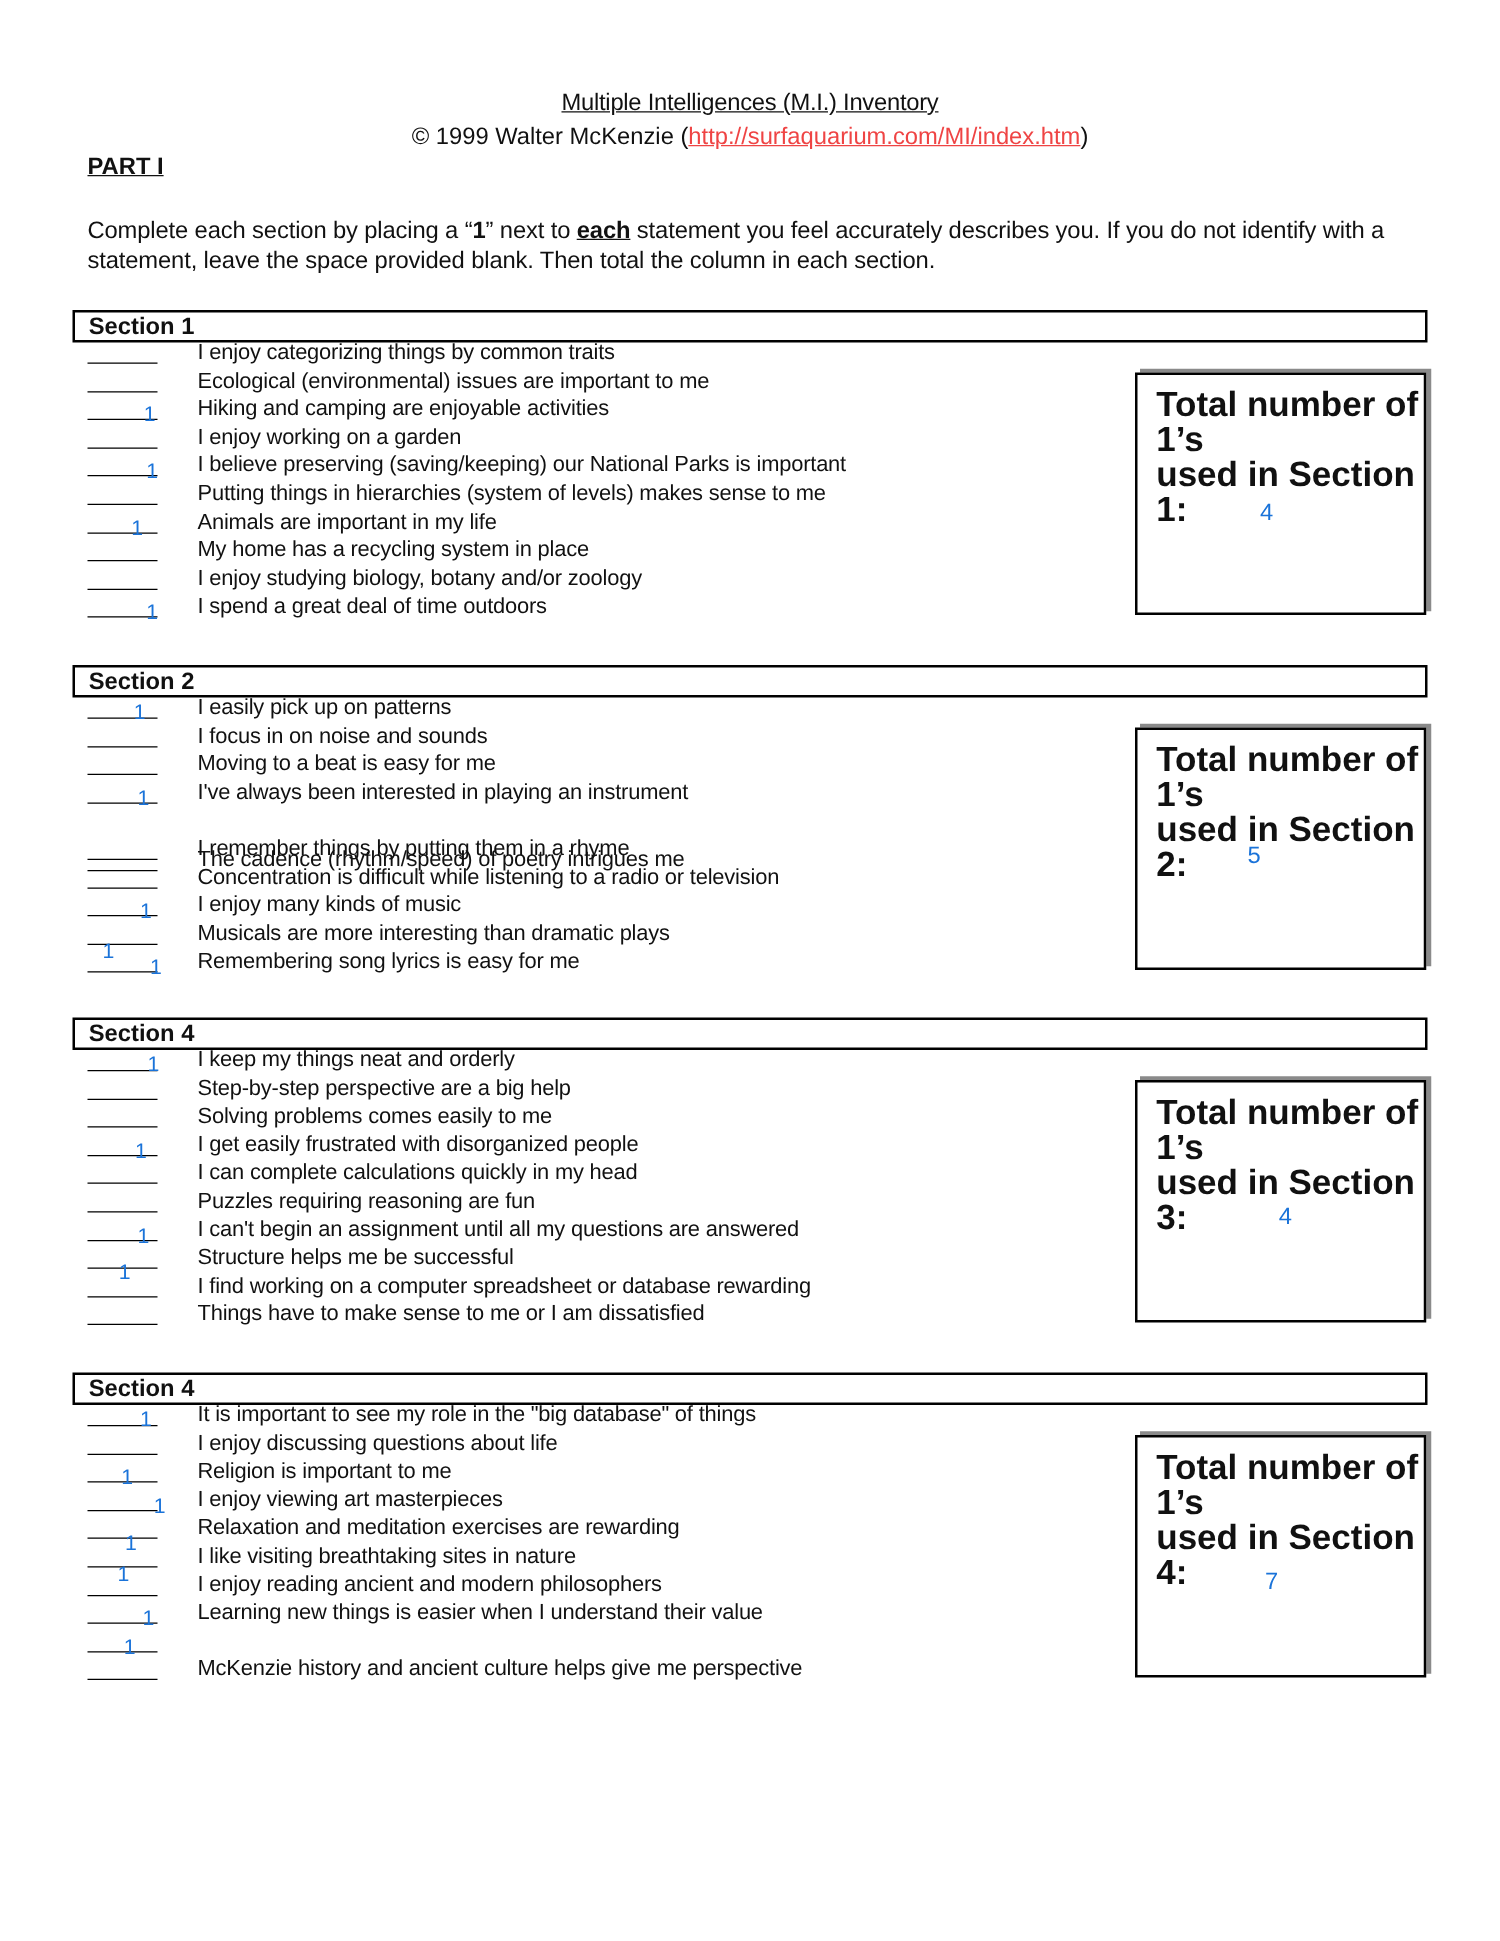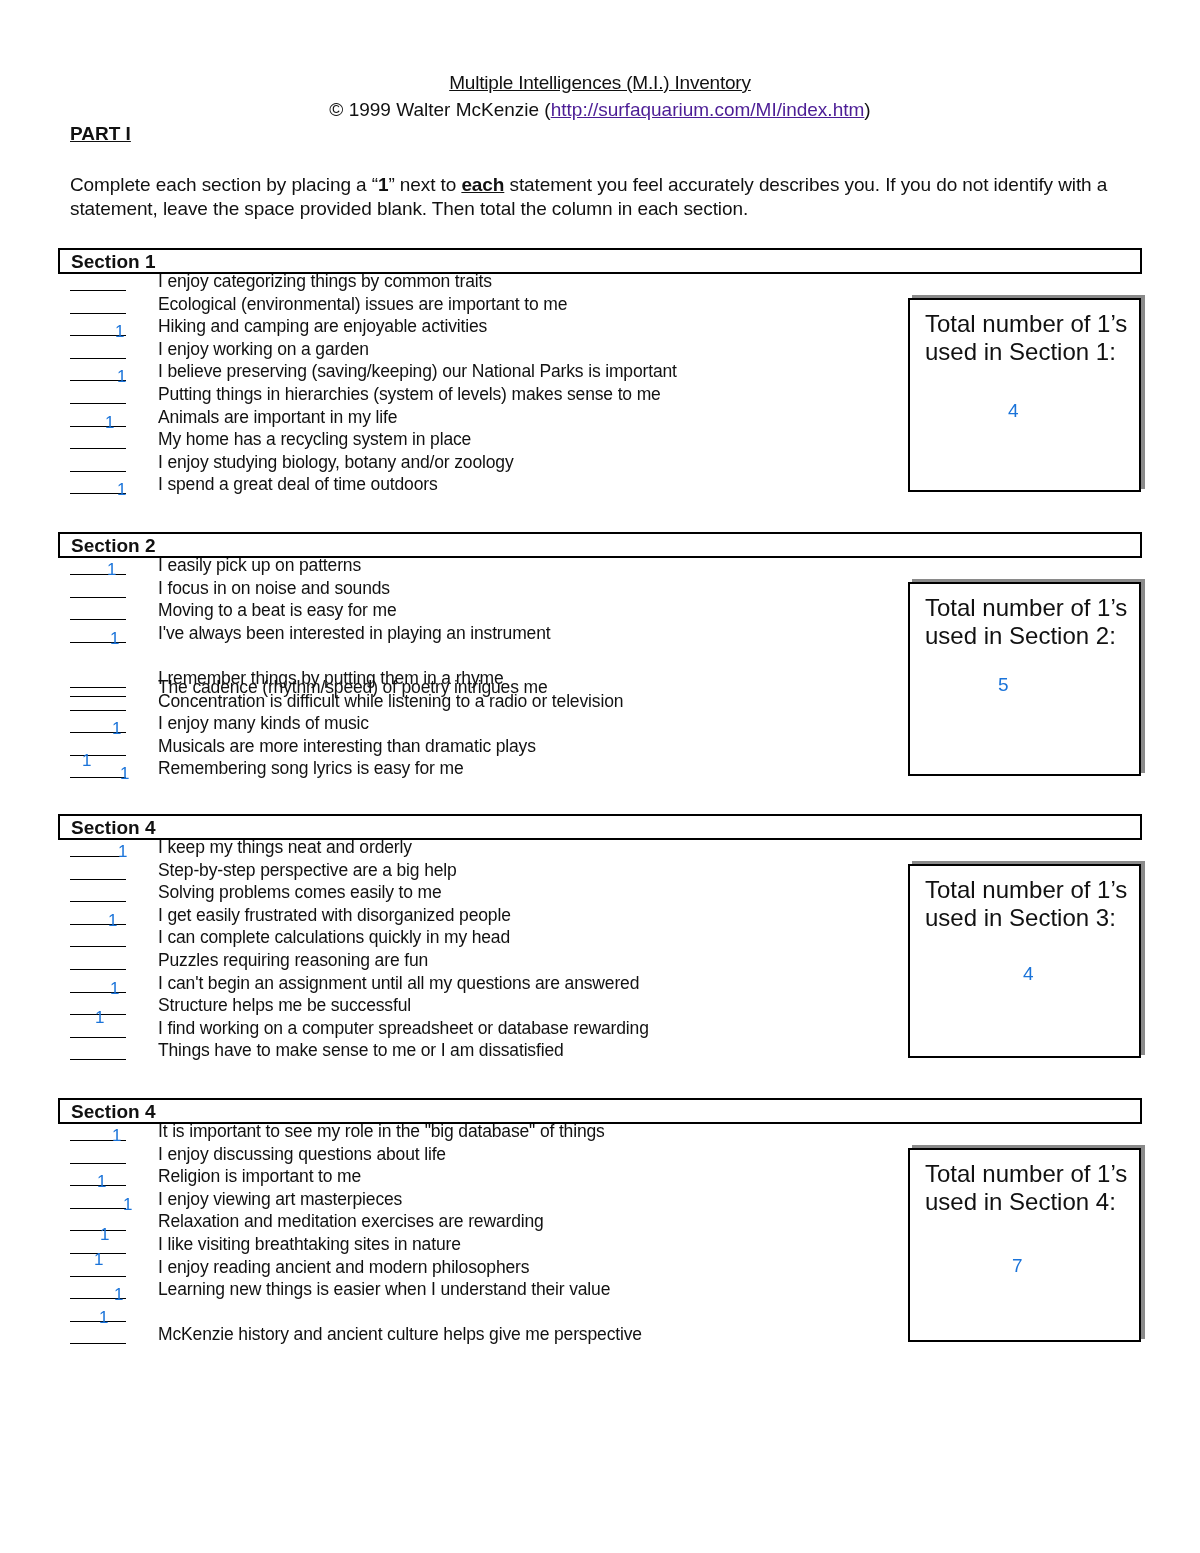--- a/index.html
+++ b/index.html
@@ -2,42 +2,42 @@
 <html><head>
 <meta charset="utf-8">
 <style>
   html, body { margin: 0; padding: 0; background: #ffffff; }
   body { width: 1200px; height: 1553px; position: relative; overflow: hidden;
          font-family: "Liberation Sans", "DejaVu Sans", sans-serif; color: #111; }
   .doc-title { position: absolute; left: 0; width: 1200px; top: 72px; text-align: center;
                font-size: 19px; letter-spacing: -0.2px; }
   .doc-title span { text-decoration: underline; }
   .doc-copy { position: absolute; left: 0; width: 1200px; top: 99px; text-align: center; font-size: 19px; }
-  .doc-copy a { color: #4c1d95; text-decoration: underline; text-align: center; }
+  .doc-copy a { color: #ef4444; text-decoration: underline; text-align: center; }
   .part { position: absolute; left: 70px; top: 123px; font-size: 19px; font-weight: bold;
           text-decoration: underline; }
   .instructions { position: absolute; left: 70px; top: 173px; width: 1080px; font-size: 19px;
                   line-height: 24px; letter-spacing: -0.1px; }
   .instructions b { text-decoration: underline; }
 
   .section { position: absolute; left: 58px; width: 1084px; }
   .section-header { position: absolute; left: 0; top: 0; width: 1080px; height: 26px;
                     border: 2px solid #000; box-sizing: border-box; width: 1084px;
                     font-weight: bold; font-size: 19px; line-height: 24px; padding-left: 11px; }
   .rows { position: absolute; left: 0; top: 30px; }
   .row { position: absolute; left: 0; height: 22.6px; width: 820px; }
   .blank { position: absolute; left: 12px; top: 20px; width: 56px; border-top: 1.5px solid #000; }
   .mark { position: absolute; color: #1a73d9; font-size: 17px; line-height: 17px; }
   .stmt { position: absolute; left: 100px; top: 0; font-size: 17.5px; line-height: 22px;
           white-space: nowrap; letter-spacing: -0.15px; }
 
   .total-box { position: absolute; left: 850px; width: 233px; height: 194px;
                border: 2px solid #000; box-sizing: border-box; background: #fff;
                box-shadow: 4px -3px 0 #8a8a8a; }
-  .total-label { position: absolute; left: 15px; top: 10px; font-size: 24px; line-height: 28px; }
+  .total-label { position: absolute; left: 15px; top: 10px; font-size: 28px; line-height: 28px; font-weight: bold; }
   .total-value { position: absolute; font-size: 19px; color: #1a73d9; }
 </style>
 </head>
 <body>
 
 <div>
   <div class="doc-title"><span>Multiple Intelligences (M.I.) Inventory</span></div>
   <div class="doc-copy"><span>© 1999 Walter McKenzie (</span><a>http://surfaquarium.com/MI/index.htm</a><span>)</span></div>
   <div class="part">PART I</div>
   <div class="instructions"><span>Complete each section by placing a “</span><b style="text-decoration:none">1</b><span>” next to </span><b>each</b><span> statement you feel accurately describes you. If you do not identify with a statement, leave the space provided blank. Then total the column in each section.</span></div>

